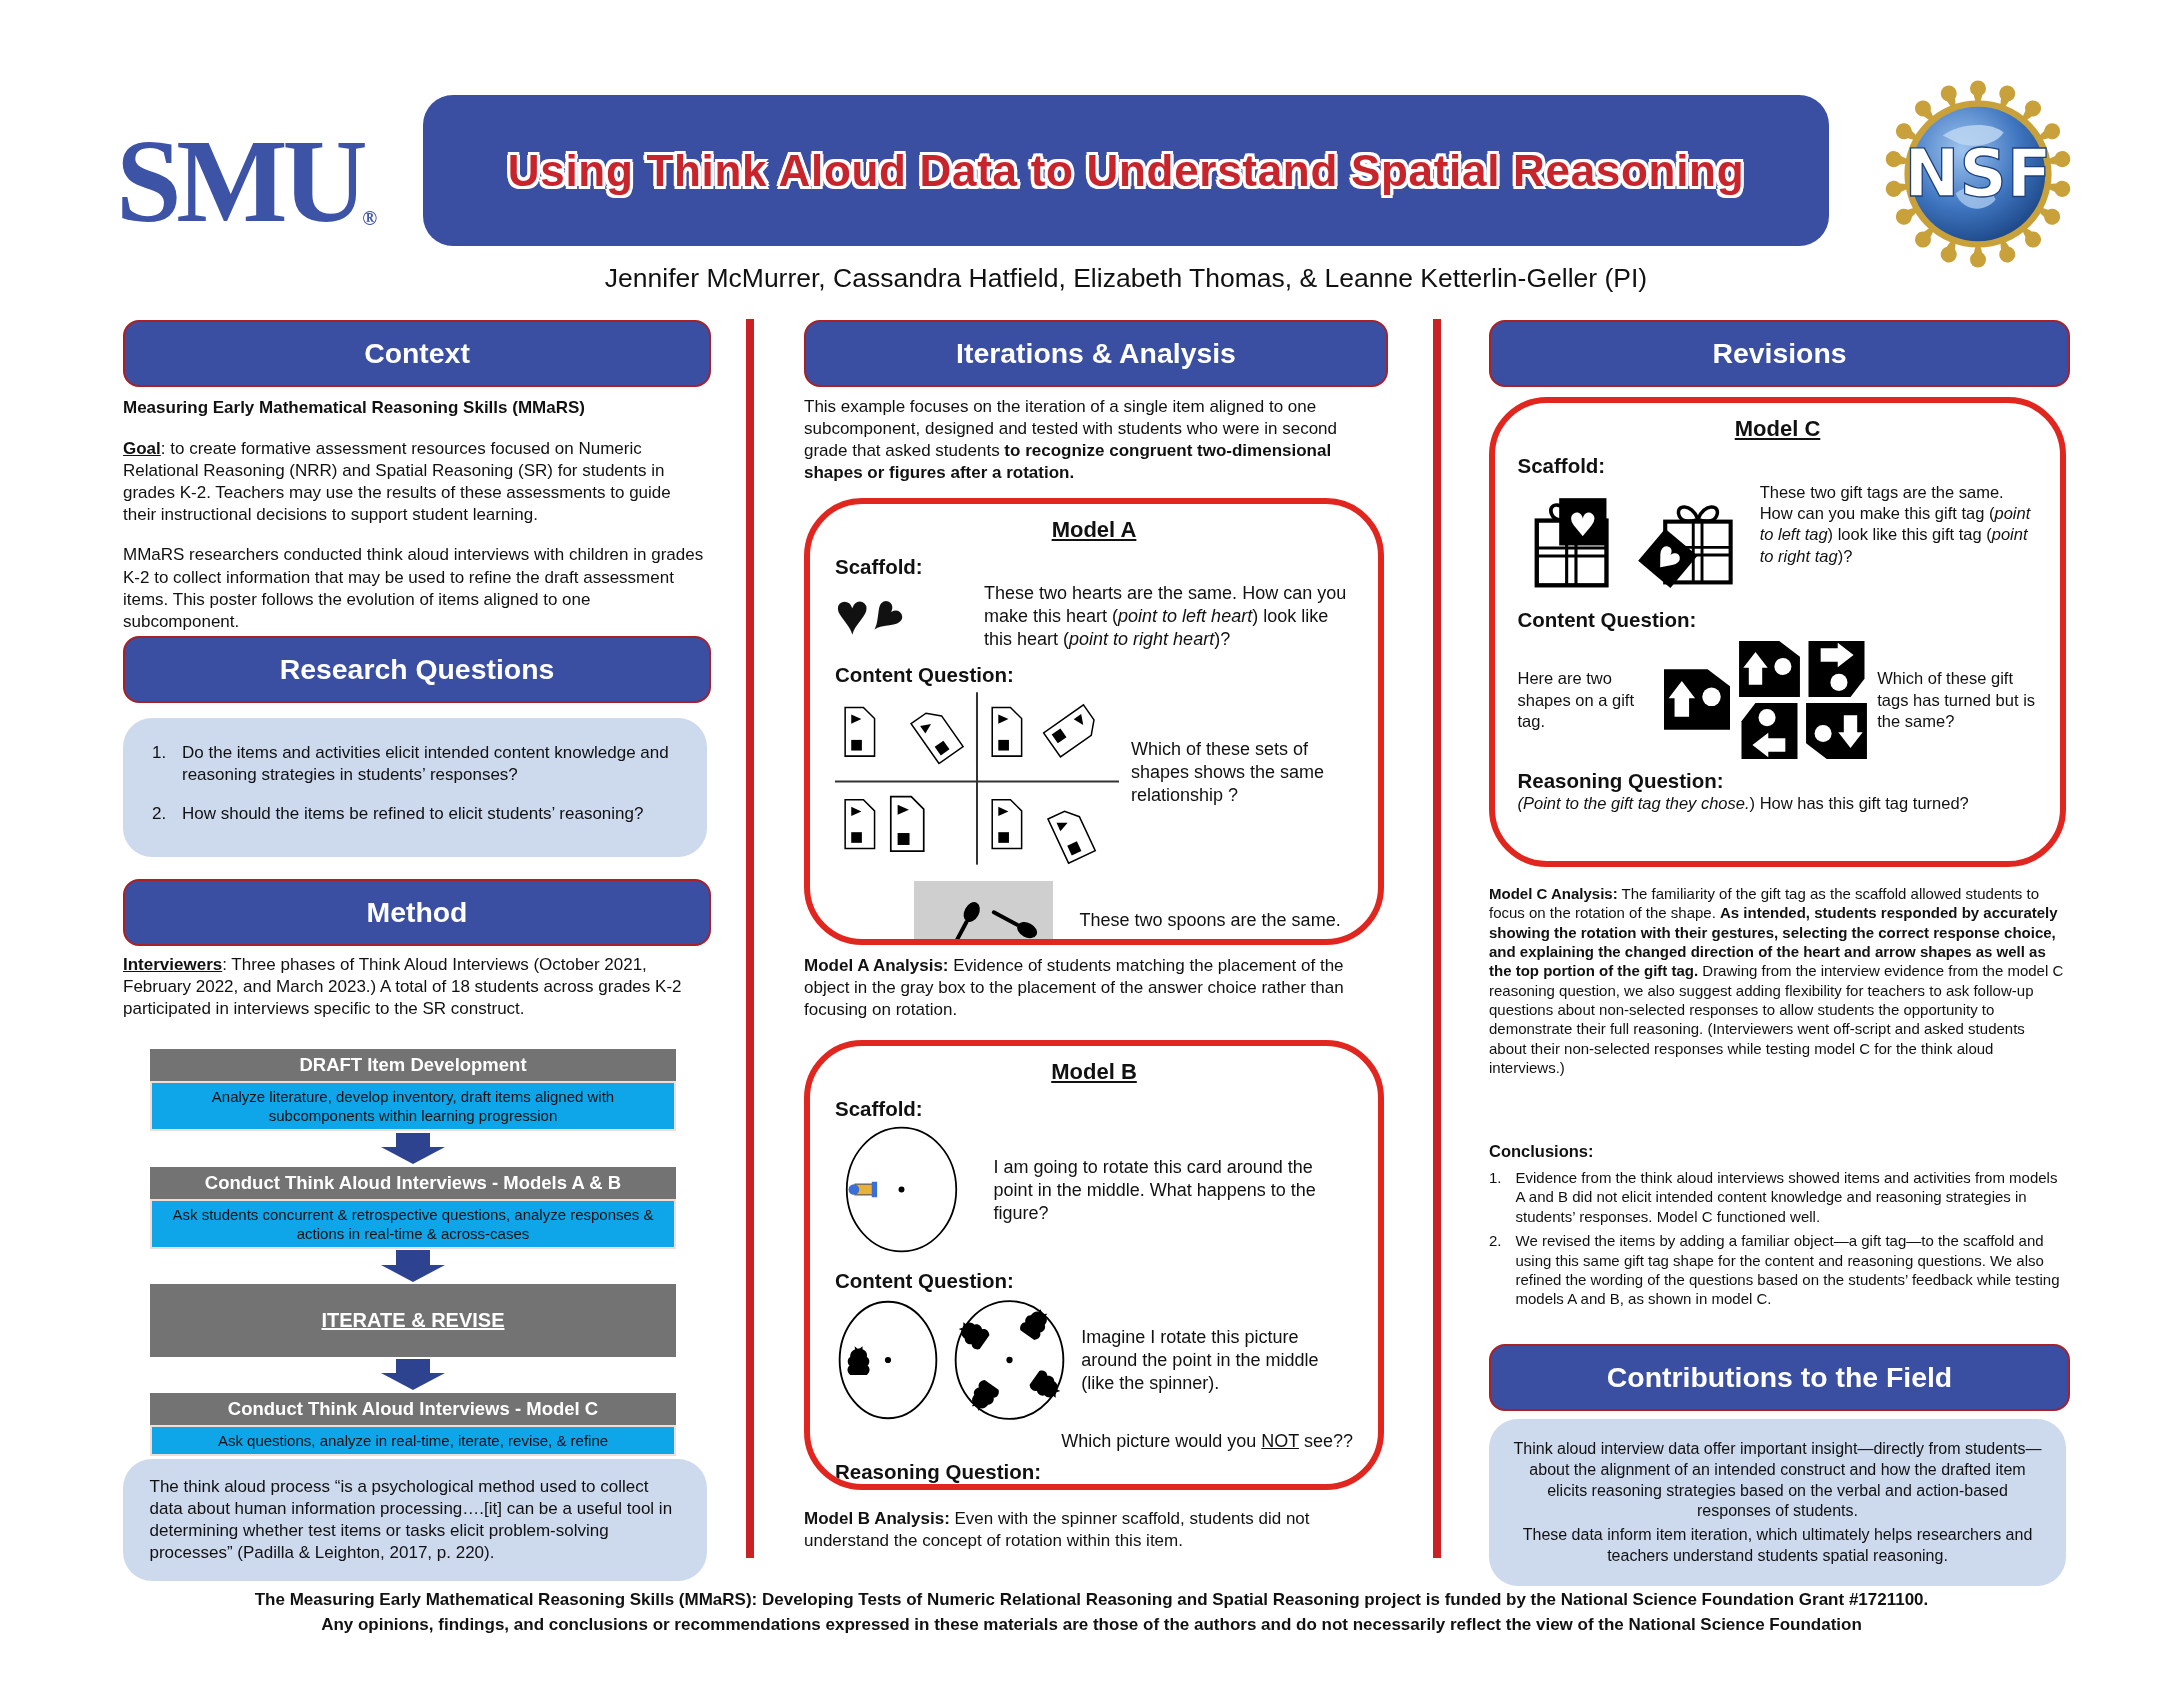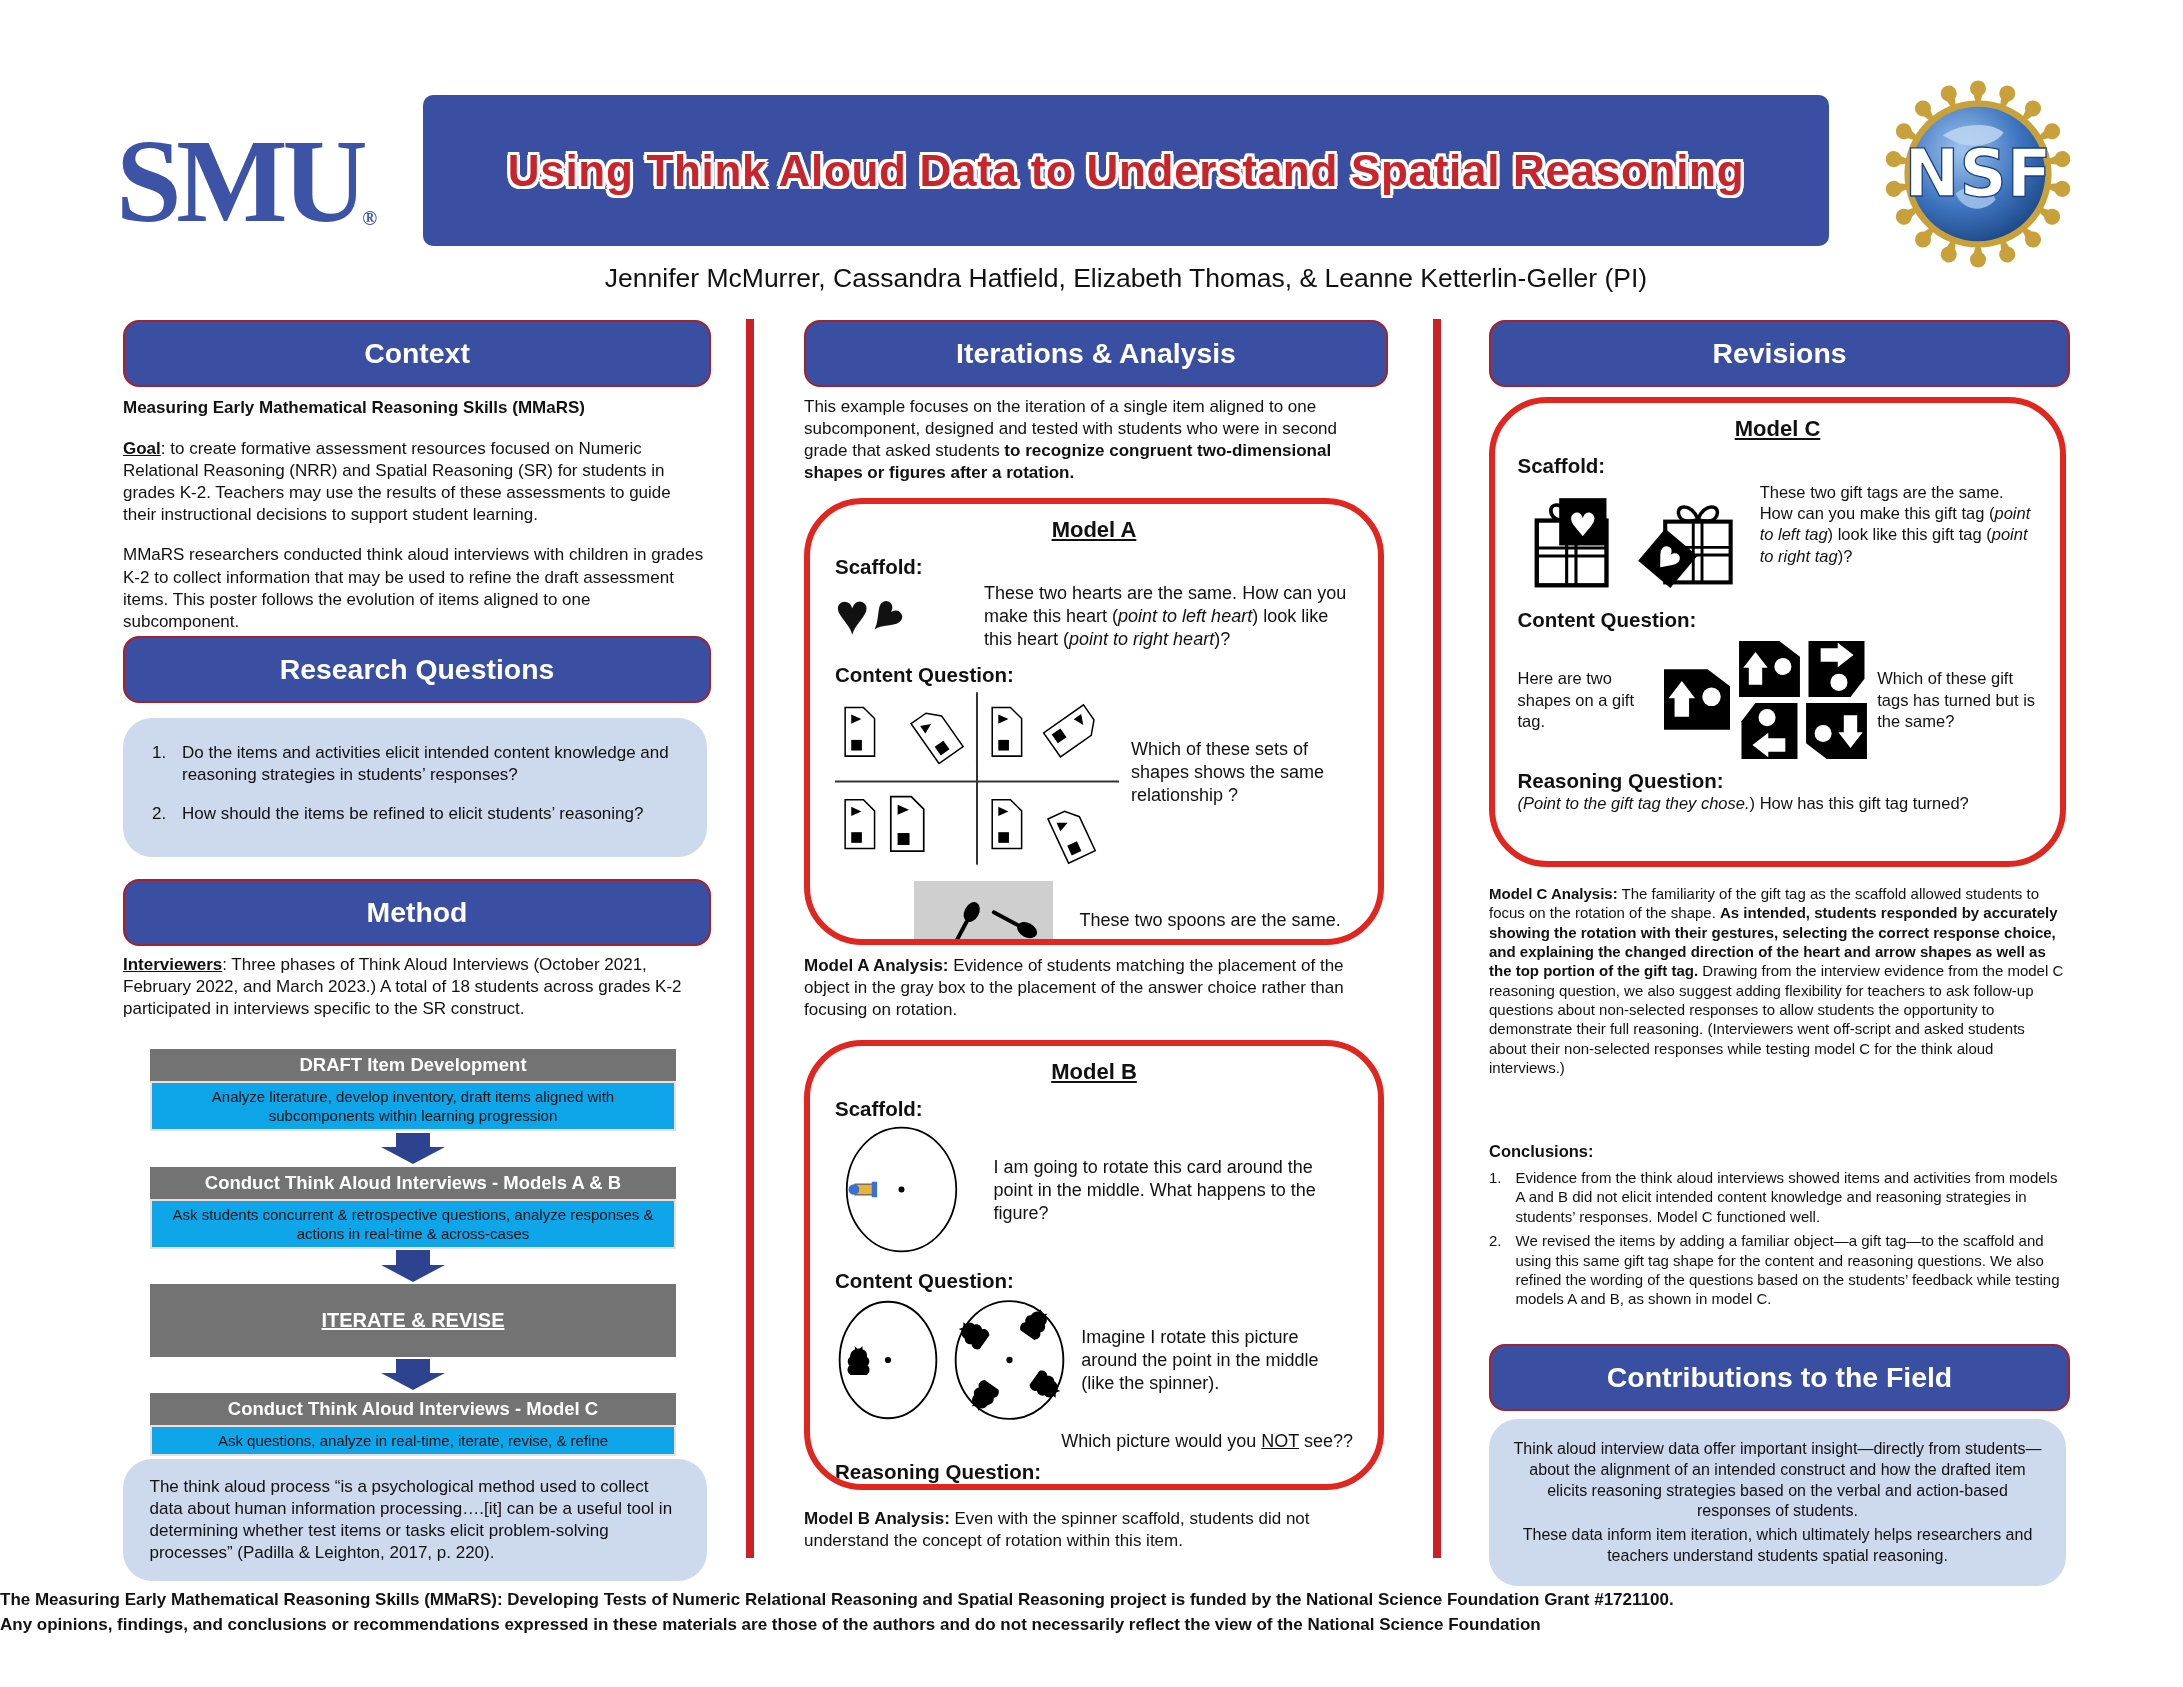--- a/index.html
+++ b/index.html
@@ -1,21 +1,21 @@
 <!DOCTYPE html>
 <html style="font-size:10.6px"><head>
 <meta charset="utf-8">
 <style>
   html,body{margin:0;padding:0;background:#ffffff;}
   body{width:2183px;height:1687px;position:relative;font-family:"Liberation Sans",sans-serif;color:#111;}
   .abs{position:absolute;}
   
   .smu{left:116px;top:116px;width:311px;height:139px;font-family:"Liberation Serif",serif;font-weight:bold;font-size:118px;letter-spacing:-5.3px;color:#3d53a6;line-height:132px;}
   .smu .reg{font-size:20px;letter-spacing:0;vertical-align:-4px;}
-  .title-banner{left:423px;top:95px;width:1406px;height:151px;background:#3b4fa2;border-radius:10px;display:flex;align-items:center;justify-content:center;}
+  .title-banner{left:423px;top:95px;width:1406px;height:151px;background:#3b4fa2;border-radius:30px;display:flex;align-items:center;justify-content:center;}
   .poster-title{font-size:44px;font-weight:bold;letter-spacing:0.7px;color:#c8242c;white-space:nowrap;
     text-shadow:-2.6px -2.6px 0 #fff,2.6px -2.6px 0 #fff,-2.6px 2.6px 0 #fff,2.6px 2.6px 0 #fff,-3.3px 0 0 #fff,3.3px 0 0 #fff,0 -3.3px 0 #fff,0 3.3px 0 #fff;}
   .authors{left:423px;top:263px;width:1406px;text-align:center;font-size:26.5px;color:#111;}
   .nsf{left:1882px;top:78px;width:192px;height:192px;}
   
   .divider{width:8px;background:#cb2026;top:319px;height:1239px;}
   .col-l{left:123px;width:584px;}
   .col-m{left:804px;width:580px;}
   .col-r{left:1489px;width:577px;}
   .sec-h{height:63px;background:#3b4fa2;border:2.6px solid #a82028;border-radius:16px;display:flex;align-items:center;justify-content:center;}
@@ -41,21 +41,21 @@
   
   .model-box{border:6.6px solid #e1251f;border-radius:58px;background:#fff;padding:13.2px 25px;box-sizing:border-box;overflow:hidden;}
   .model-title{text-align:center;font-weight:bold;font-size:22px;margin-bottom:4px;}
   .model-title span{text-decoration:underline;}
   .qlabel{font-weight:bold;font-size:20.5px;margin-top:12px;}
   .mrow{display:flex;align-items:flex-start;}
   .mtext{font-size:18px;line-height:1.28;}
   .heart-big{font-size:58px;line-height:63px;}
   .heart-rot{display:inline-block;transform:rotate(44deg);font-size:53px;line-height:63px;}
   .spoonbox{background:#cfcfcf;width:139px;height:78px;flex:0 0 auto;}
-  .footer{left:0;width:2183px;text-align:left;font-weight:bold;font-size:17px;line-height:1.35;}
+  .footer{left:0;width:2183px;text-align:center;font-weight:bold;font-size:17px;line-height:1.35;}
   svg text{font-family:"DejaVu Sans",sans-serif;}
 </style>
 </head>
 <body>
 
 <svg width="0" height="0" style="position:absolute">
   <defs>
     <g id="card">
       <path d="M0,0 L36,0 L58,22 L58,96 L0,96 Z" fill="#fff" stroke="#000" stroke-width="3"></path>
       <path d="M12,14 L32,23 L12,32 Z" fill="#000"></path>

